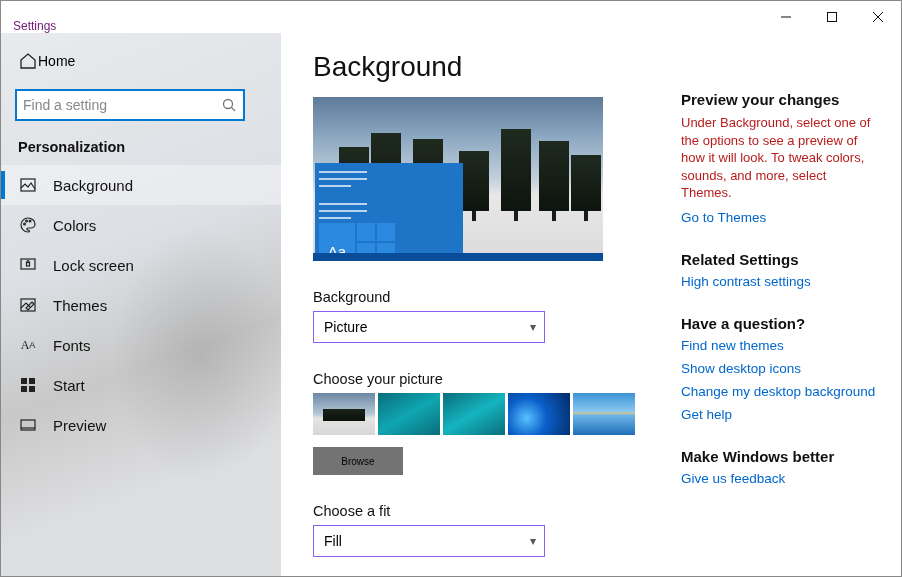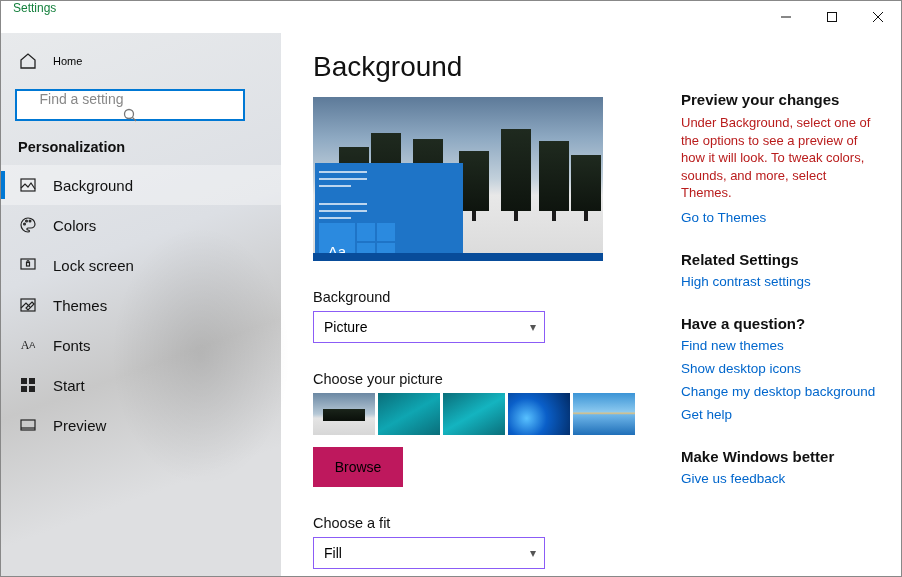--- a/index.html
+++ b/index.html
@@ -1,25 +1,25 @@
 <!DOCTYPE html>
 <html><head>
 <meta charset="utf-8">
 <style>
 * { margin:0; padding:0; box-sizing:border-box; font-family:"Segoe UI",Arial,sans-serif; }
 body { width:902px; height:577px; overflow:hidden; background:#fff; border:1px solid #888; position:relative; }
-.titlebar { height:32px; display:flex; align-items:flex-start; padding-left:12px; font-size:12px; color:#15803d; }
+.titlebar { height:32px; display:flex; align-items:flex-end; padding-left:12px; font-size:12px; color:#701a75; }
 .win-controls { position:absolute; top:0; right:0; display:flex; }
 .win-btn { width:46px; height:32px; display:flex; align-items:center; justify-content:center; font-size:12px; color:#111; cursor:pointer; }
 .layout { display:flex; height:calc(100% - 32px); }
 .sidebar { width:280px; background:linear-gradient(160deg,#e8eaec 0%,#dcdfe4 40%,#c8c8c8 60%,#dedfe1 80%); padding-top:8px; position:relative; }
 .sidebar-shadow { position:absolute; left:110px; bottom:90px; width:180px; height:260px; background:radial-gradient(ellipse at center,rgba(0,0,0,0.10),rgba(0,0,0,0) 70%); pointer-events:none; }
-.home-row { display:flex; align-items:center; height:40px; padding-left:18px; gap:16px; font-size:11px; cursor:pointer; }
+.home-row { display:flex; align-items:center; height:40px; padding-left:18px; gap:1px; font-size:14px; cursor:pointer; }
 .search-wrap { padding:8px 14px 14px 14px; }
-.search-box { display:flex; align-items:center; width:230px; height:32px; border:2px solid #0078d4; background:#fff; padding:0 6px 0 6px;flex-direction:column; }
+.search-box { display:flex; align-items:center; width:230px; height:32px; border:2px solid #0078d4; background:#fff; padding:0 6px 0 6px; }
 .search-box input { flex:1; border:none; outline:none; font-size:14px; color:#333; background:transparent; }
 .search-box input::placeholder { color:#888; }
 .section-title { font-weight:600; font-size:14.5px; padding:4px 0 10px 17px; color:#111; }
 .nav-item { display:flex; align-items:center; height:40px; padding-left:18px; gap:16px; font-size:15px; color:#111; cursor:pointer; position:relative; }
 .nav-item.active { background:rgba(255,255,255,0.35); }
 .nav-item.active::before { content:""; position:absolute; left:0; top:6px; bottom:6px; width:4px; background:#0078d4; }
 .nav-ico { width:18px; height:18px; display:flex; align-items:center; justify-content:center; color:#222; }
 .main { flex:1; display:flex; overflow:hidden; }
 .content { flex:1; padding:18px 26px 0 32px; overflow:auto; }
 h1.page-title { font-weight:400; font-size:28px; color:#111; margin-bottom:14px; }
@@ -38,21 +38,21 @@
 .dropdown { width:232px; height:32px; border:1px solid #8b5cf6; background:#fff; display:flex; align-items:center; justify-content:space-between; padding:0 8px 0 10px; font-size:14px; cursor:pointer; }
 .chev { color:#555; font-size:12px; }
 .thumbs { display:flex; gap:3px; }
 .thumb { width:62px; height:42px; cursor:pointer; }
 .t0 { background:linear-gradient(to bottom,#6b88a3 0%,#b6c8d6 50%,#e4e4e4 60%,#d7d7d7 100%); position:relative; }
 .t0::after { content:""; position:absolute; left:10px; right:10px; bottom:14px; height:12px; background:linear-gradient(#1a241a,#0a0f0a); filter:blur(.5px); }
 .t1 { background:linear-gradient(150deg,#0a6e7a,#0fa6b2,#0a6e7a); }
 .t2 { background:linear-gradient(150deg,#0a6e7a,#14b4c0,#0a6e7a); }
 .t3 { background:radial-gradient(circle at 30% 60%,#58c1ff 0%,#0a5fc9 40%,#022a63 100%); }
 .t4 { background:linear-gradient(to bottom,#3b94d6 0%,#8cc9ef 45%,#e2c27e 48%,#6fb6e9 52%,#1f6fb8 100%); }
-.browse-btn { width:90px; height:40px; background:#be185d; border:none; font-size:14px; margin-top:12px; cursor:pointer; }
+.browse-btn { width:90px; height:28px; background:#737373; border:none; font-size:10px; margin-top:12px; cursor:pointer; }
 .rightcol { width:220px; padding:58px 24px 0 0; }
 .r-head { font-size:15px; font-weight:600; color:#111; margin-bottom:6px; }
 .r-text { font-size:13px; color:#b91c1c; line-height:1.35; margin-bottom:8px; }
 .r-link { display:block; font-size:13.5px; color:#0066cc; margin-bottom:8px; cursor:pointer; }
 .r-group { margin-bottom:26px; }
 svg { display:block; }
 </style>
 </head>
 <body>
 

